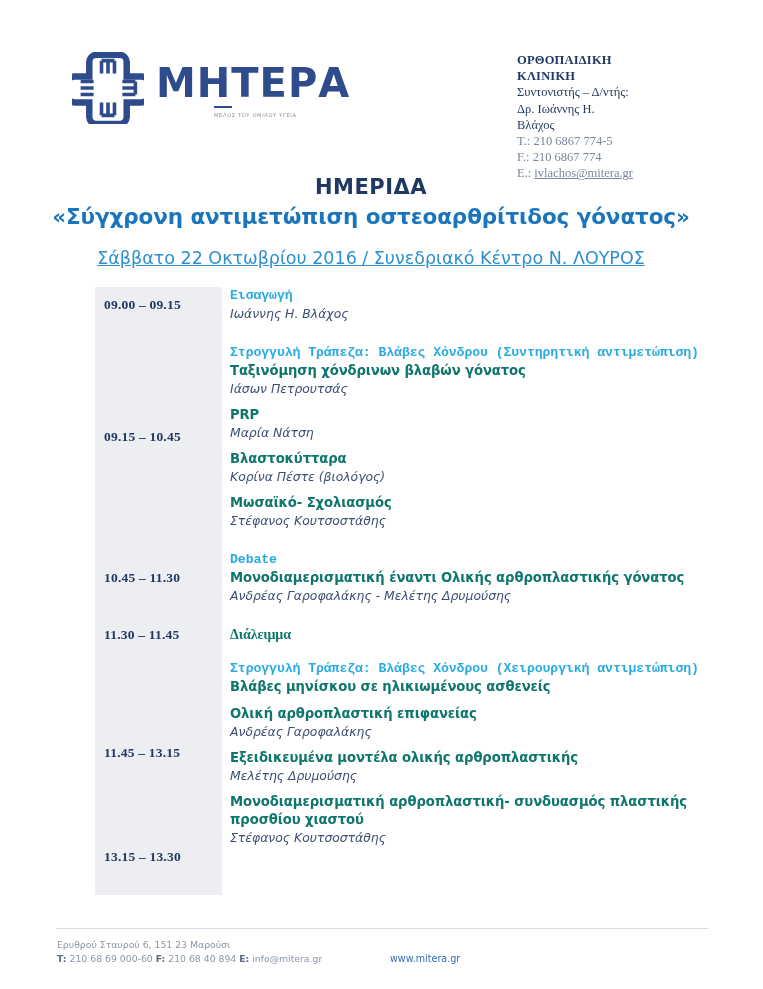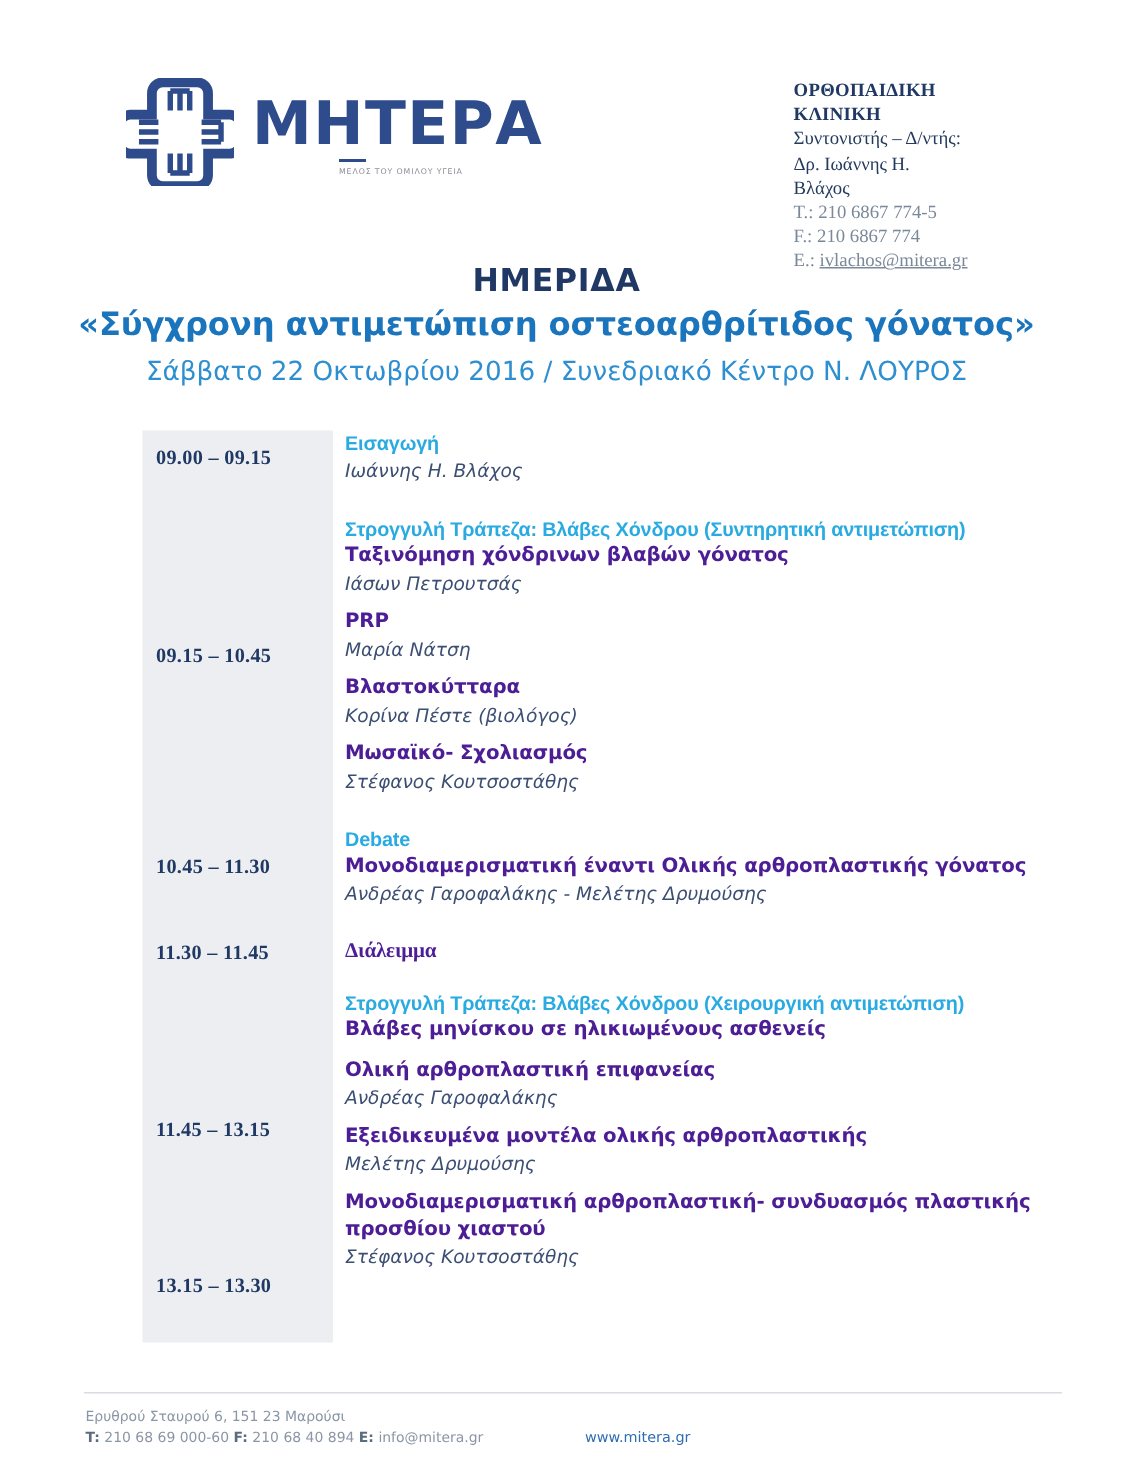--- a/index.html
+++ b/index.html
@@ -12,21 +12,21 @@
     height: 989px;
     position: relative;
     font-family: "DejaVu Sans", sans-serif;
     overflow: hidden;
   }
 
   
   .header {
     position: absolute;
     top: 44px;
-    left: 16px;
+    left: 4px;
     width: 629px;
     height: 110px;
   }
 
   .logo-block {
     position: absolute;
     left: 68px;
     top: 8px;
     display: flex;
     align-items: center;
@@ -118,21 +118,22 @@
     color: #1B75BC;
     letter-spacing: -0.1px;
     line-height: 30px;
     margin-top: 2px;
   }
   .t-sub {
     font-family: "DejaVu Sans", sans-serif;
     font-size: 17.5px;
     color: #2E8FD0;
     line-height: 24px;
-    margin-top: 4px;
+    margin-top: 14px;
+    text-decoration: underline;
   }
 
   
   .program {
     position: absolute;
     top: 287px;
     left: 95px;
     width: 620px;
   }
   .time-band {
@@ -162,32 +163,32 @@
     box-sizing: border-box;
     letter-spacing: 0.2px;
     white-space: nowrap;
   }
   .content {
     flex: 1 1 auto;
     padding-left: 8px;
   }
 
   .sess-head {
-    font-family: Liberation Sans, sans-serif;
+    font-family: Liberation Mono, monospace;
     font-weight: bold;
     font-size: 13.2px;
     color: #29ABE2;
     line-height: 18px;
     letter-spacing: -0.1px;
   }
   .item-title {
     font-family: "DejaVu Sans", sans-serif;
     font-weight: bold;
     font-size: 13.2px;
-    color: #4c1d95;
+    color: #0f766e;
     line-height: 18px;
     letter-spacing: -0.1px;
   }
   .item-title.serif {
     font-family: "Liberation Serif", serif;
     font-size: 14px;
   }
   .speaker {
     font-family: "DejaVu Sans", sans-serif;
     font-style: italic;

